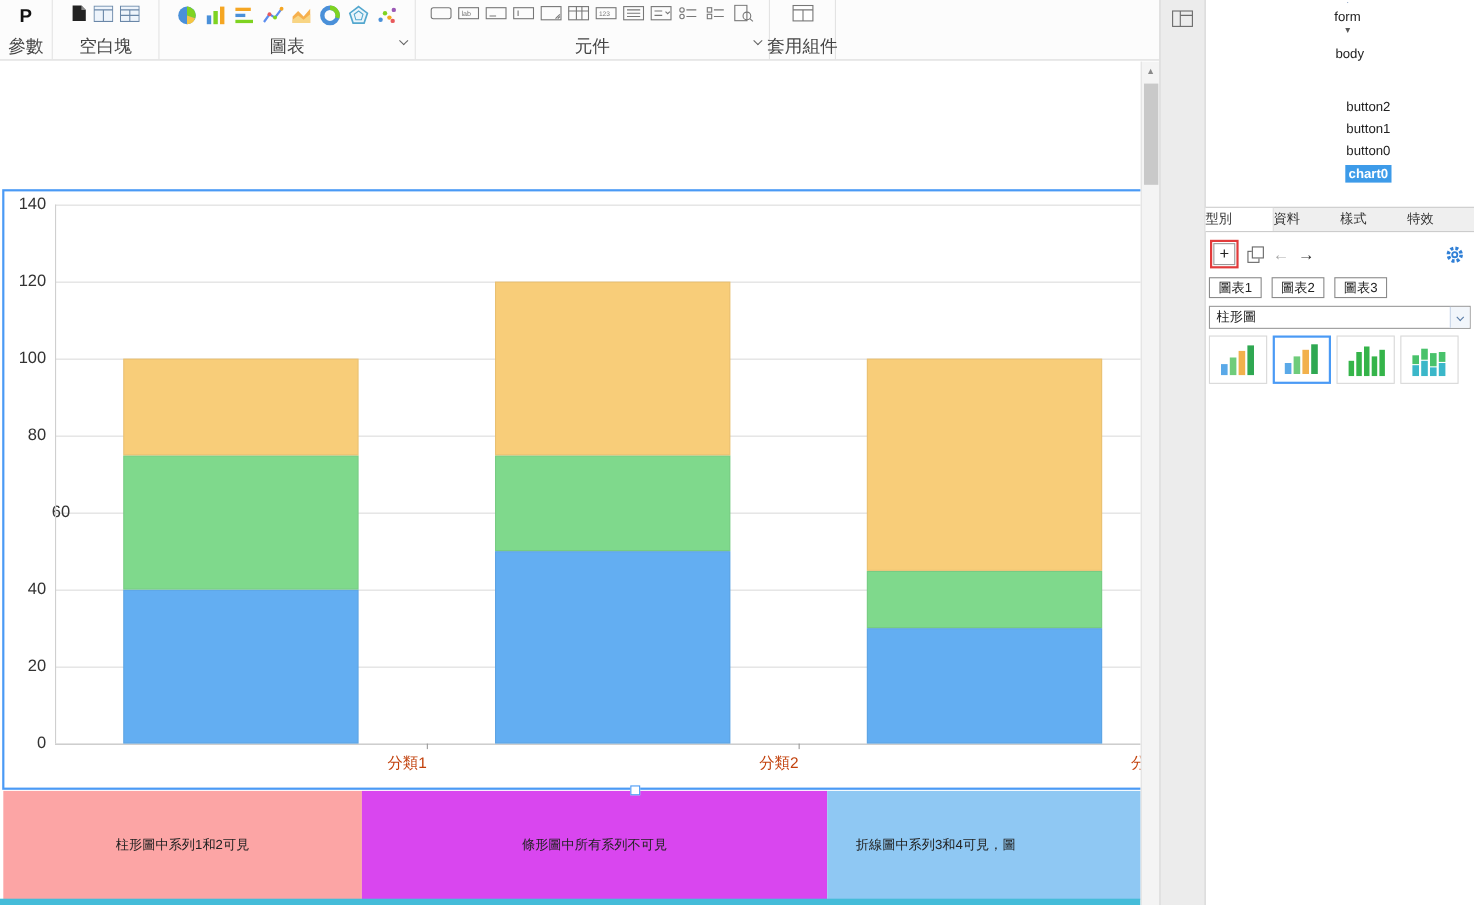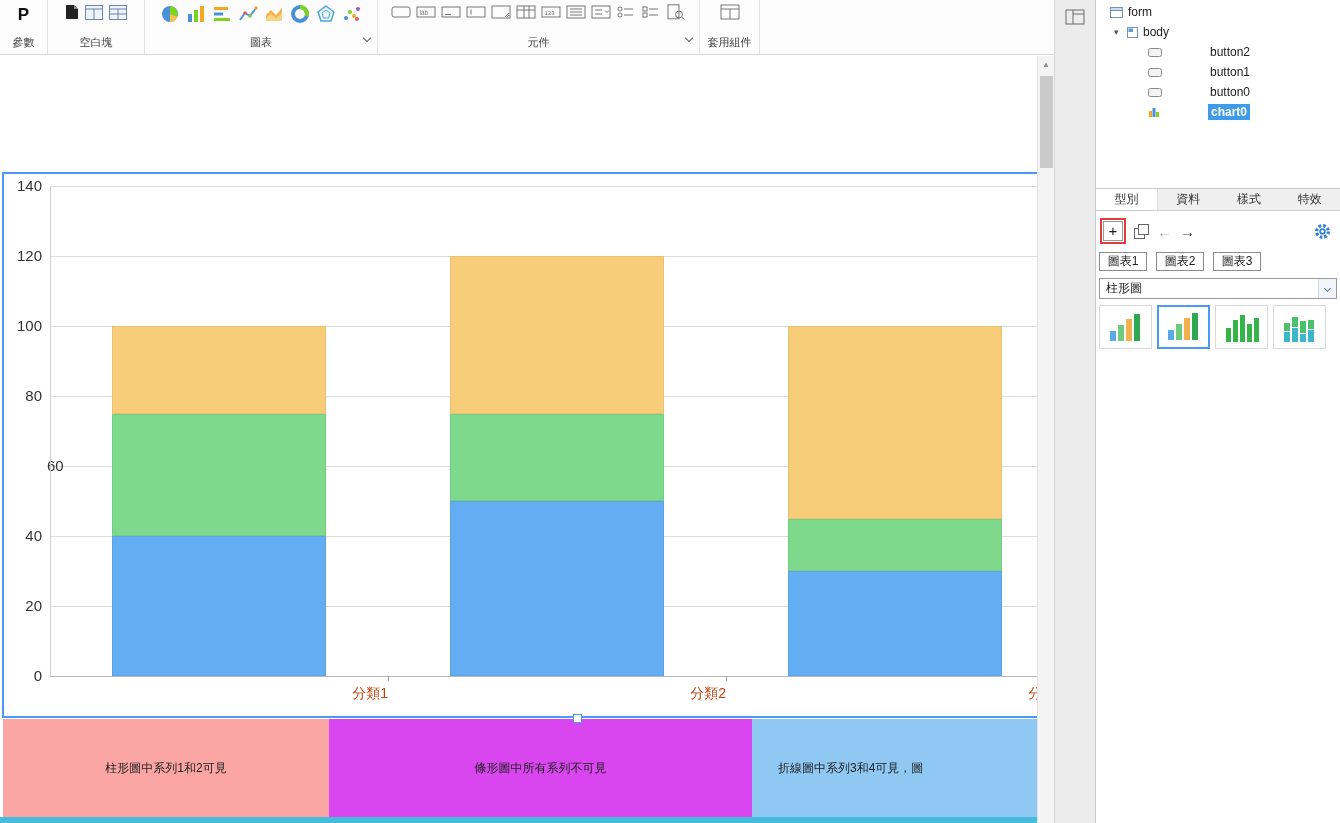--- a/index.html
+++ b/index.html
@@ -7,21 +7,21 @@
               font-family:"Liberation Sans", sans-serif; }
   .app { position:relative; width:1340px; height:823px; }
 
   
   .toolbar { position:absolute; left:0; top:0; width:1054px; height:55px;
              background:#fcfcfc; border-bottom:1px solid #d8d8d8; display:flex; }
   .tgroup { position:relative; height:100%; display:flex; flex-direction:column;
             justify-content:space-between; align-items:center;
             padding:4px 8px 5px; border-right:1px solid #e3e3e3; }
   .ticons { display:flex; align-items:center; gap:6px; }
-  .tlabel { font-size:11px; color:#444; line-height:13px; white-space:nowrap; }
+  .tlabel { font-size:16px; color:#444; line-height:13px; white-space:nowrap; }
   .tchev  { position:absolute; right:7px; bottom:9px; }
   .chev { display:inline-block; width:6px; height:6px;
           border-right:1.3px solid #666; border-bottom:1.3px solid #666;
           transform:rotate(45deg); }
   .p-icon { font-weight:bold; font-size:17px; color:#111; line-height:22px; }
   .blackpage { width:14px; height:16px; }
 
   
   .canvas { position:absolute; left:0; top:56px; width:1037px; height:767px;
             background:#fff; overflow:hidden; }
@@ -57,30 +57,30 @@
 
   
   .gutter { position:absolute; left:1054px; top:0; width:41px; height:823px;
             background:#ececec; border-left:1px solid #d6d6d6; }
   .gutter-icon { display:block; margin:9px auto 0; }
 
   
   .right-panel { position:absolute; left:1095px; top:0; width:245px; height:823px;
                  background:#fff; border-left:1px solid #c9c9c9; font-size:12px; color:#222; }
   .tree { padding-top:2px; }
-  .trow { height:20px; display:flex; align-items:center; gap:5px; padding-left:14px; }
+  .trow { height:20px; display:flex; align-items:center; gap:5px; padding-left:14px;flex-direction:column; }
   .trow.lvl1 { padding-left:18px; }
   .trow.lvl2 { padding-left:52px;gap:48px; }
   .tw-arrow { font-size:9px; color:#555; width:8px; }
   .sel-label { background:var(--tree-sel); color:#fff; padding:1px 3px;font-weight:bold; }
 
   .inspector { position:absolute; left:0; top:188px; right:0; }
   .insp-tabs { display:flex; height:23px; background:#efefef;
                border-top:1px solid #ccc; border-bottom:1px solid #ccc; }
-  .insp-tab { flex:1; text-align:center; line-height:21px; color:#333; }
+  .insp-tab { flex:1; line-height:21px; color:#333; }
   .insp-tab.active { background:#fff; border-right:1px solid #ddd; }
   .insp-toolbar { display:flex; align-items:center; gap:8px; padding:7px 6px 2px 4px; }
   .plus-wrap { border:2px solid var(--alert-red); padding:1px; line-height:0; }
   .plus-btn { width:20px; height:20px; border:1px solid #999; background:#fff;
               font-size:15px; line-height:18px; text-align:center; color:#222; }
   .copy-icon { position:relative; width:15px; height:15px; }
   .copy-icon::before { content:""; position:absolute; left:0; bottom:0; width:9px; height:9px;
                        border:1px solid #666; background:#fff; }
   .copy-icon::after  { content:""; position:absolute; right:0; top:0; width:9px; height:9px;
                        border:1px solid #666; background:#fff; }

